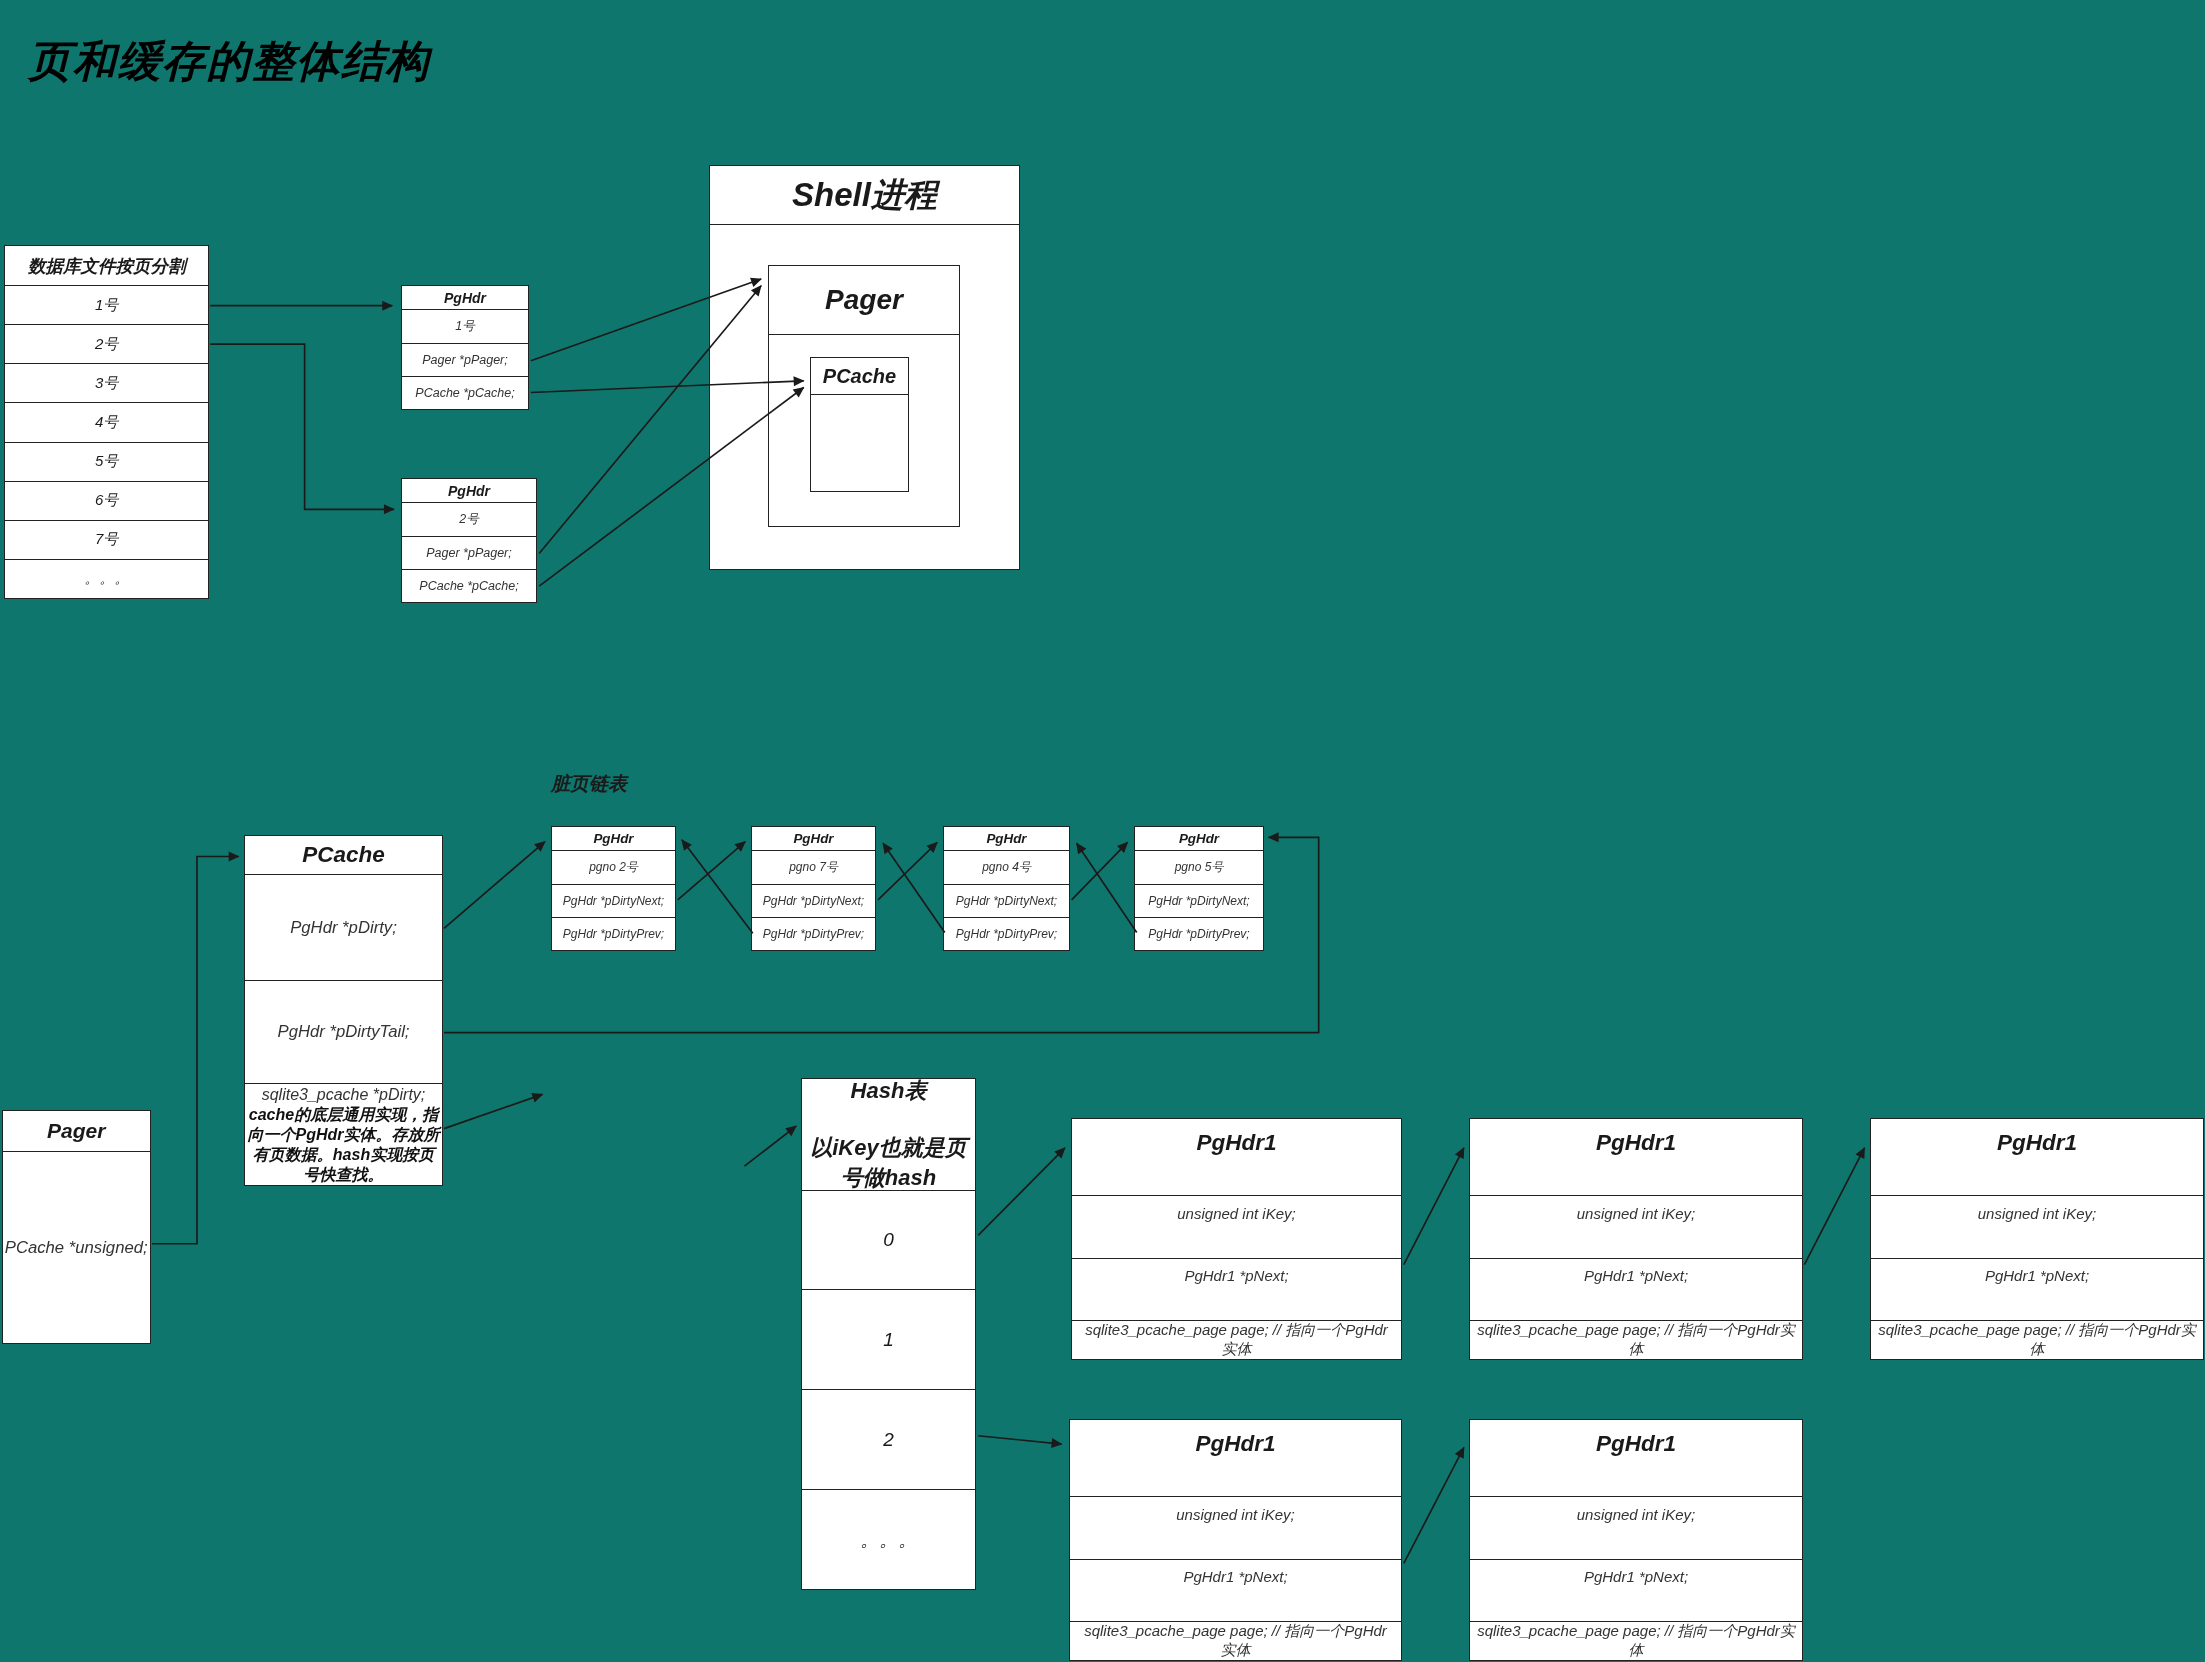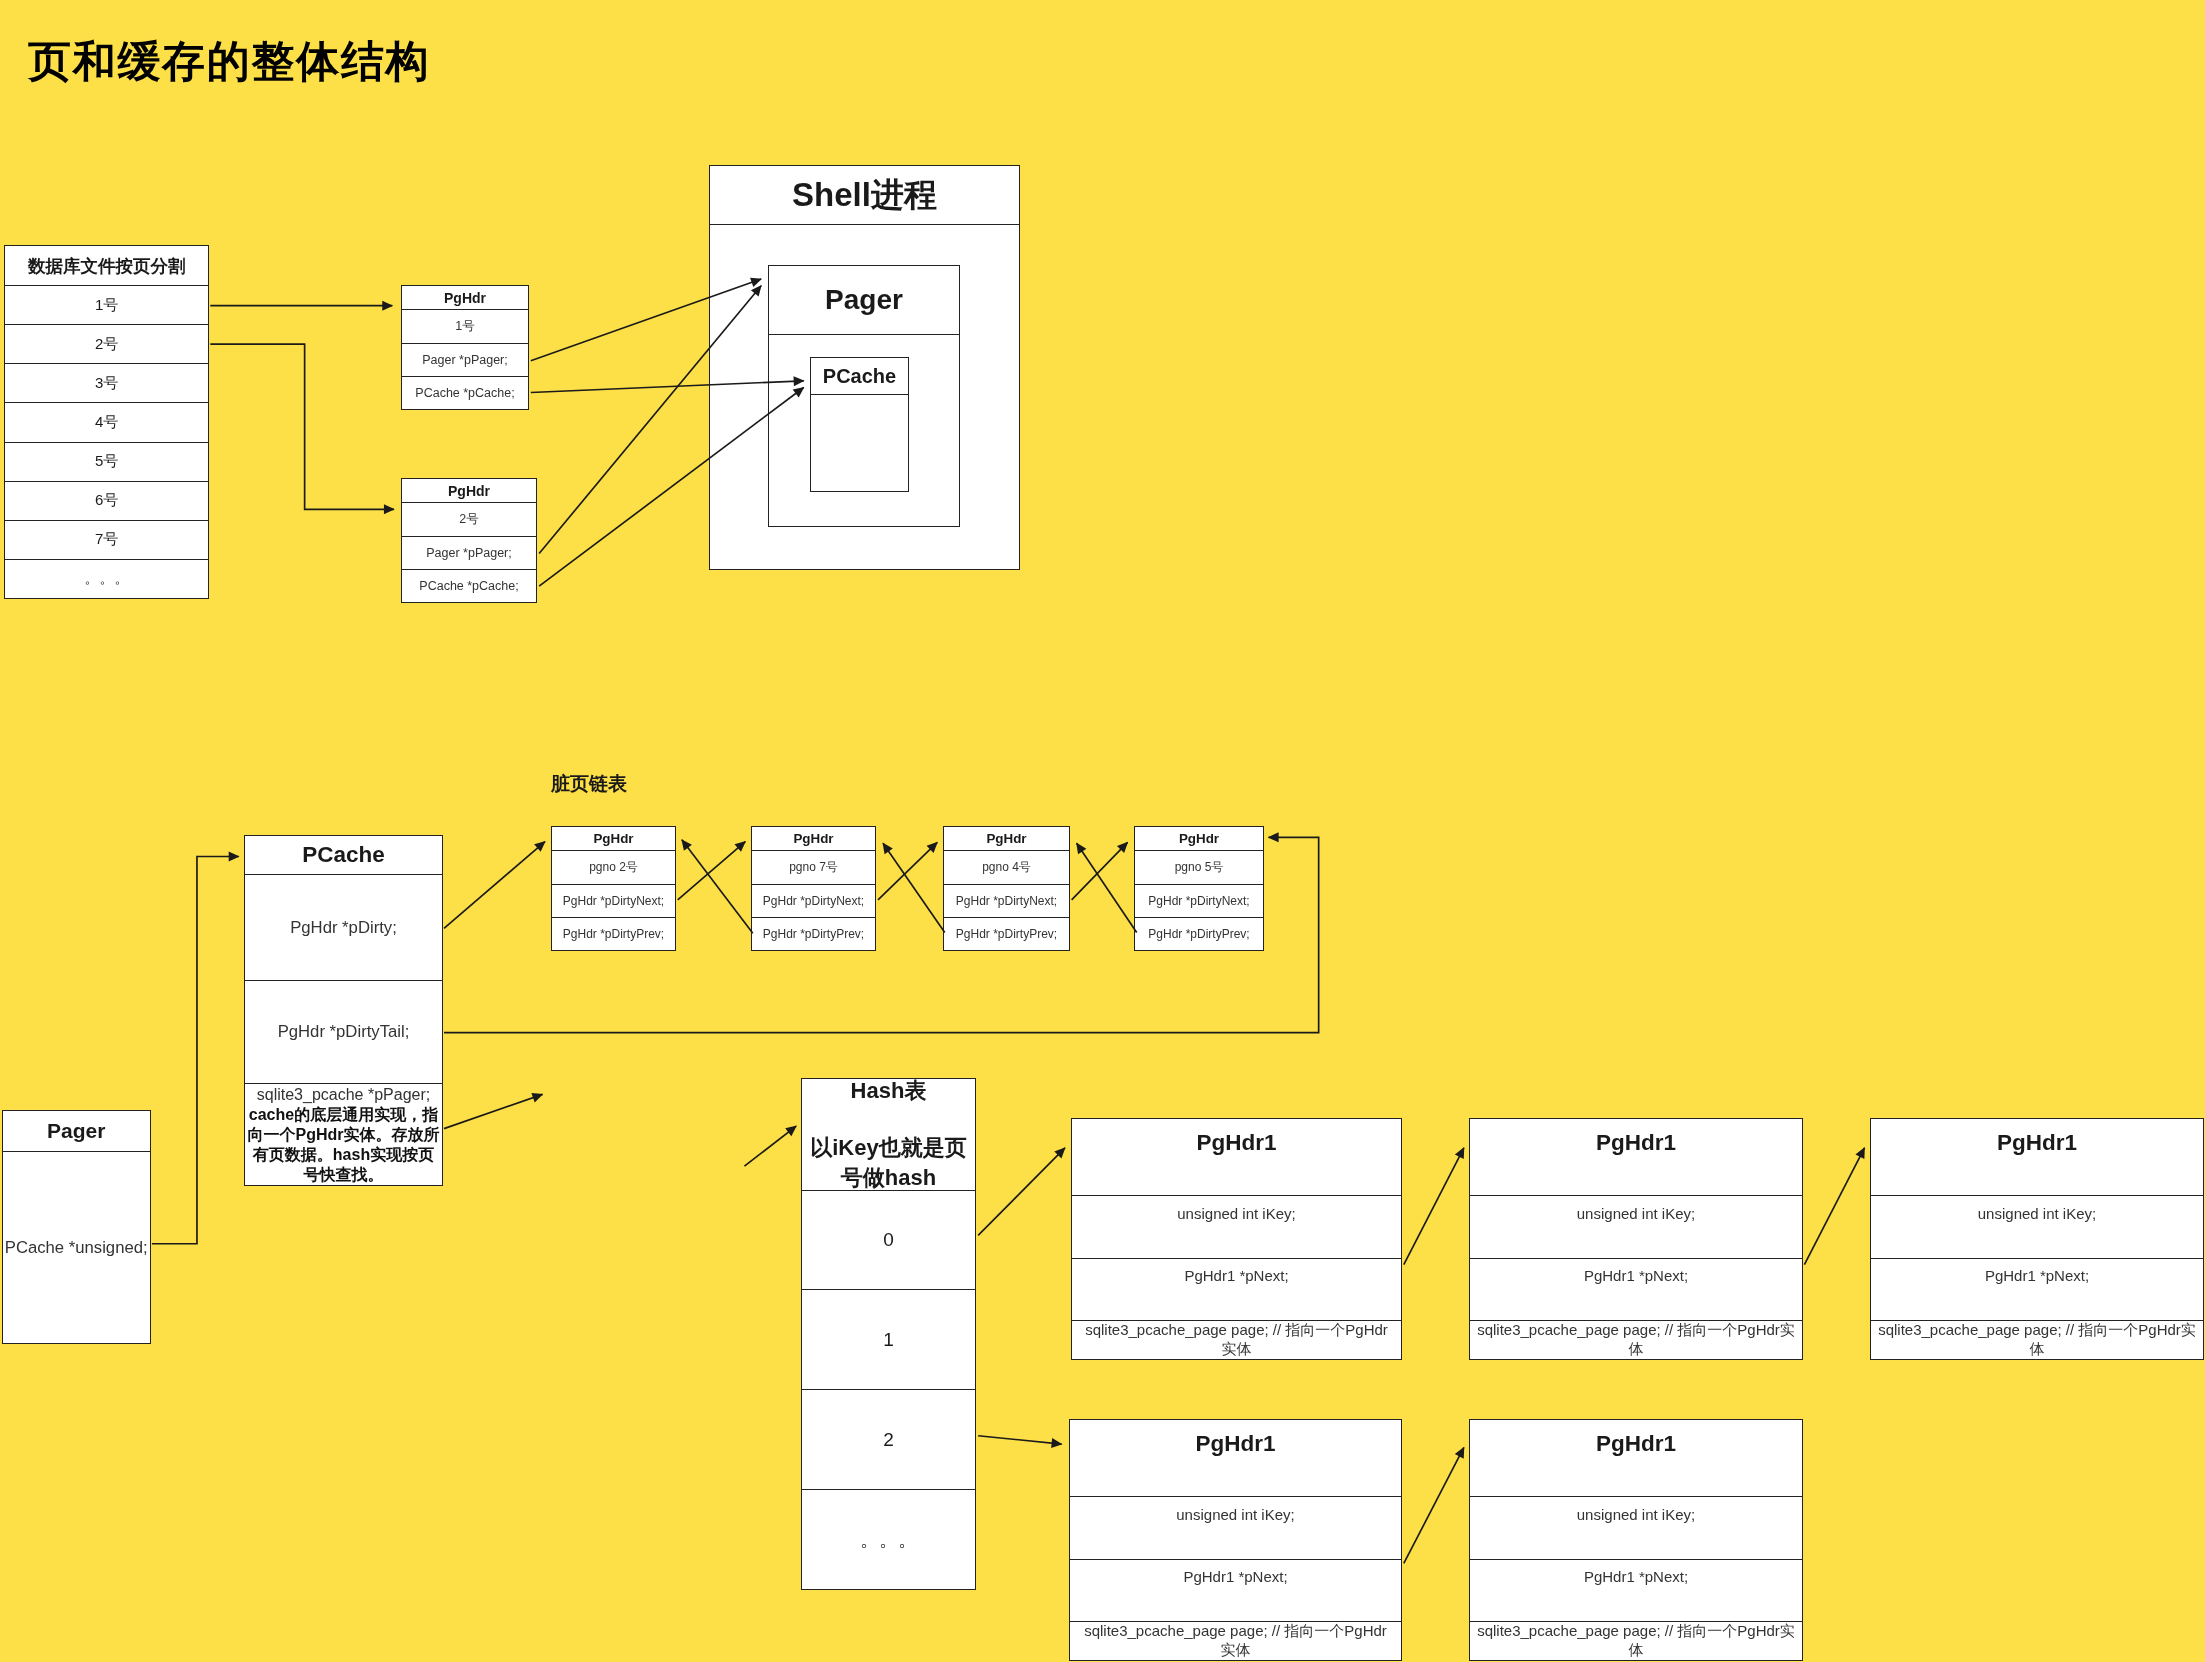--- a/index.html
+++ b/index.html
@@ -1,17 +1,17 @@
 <!DOCTYPE html>
 <html style="font-size:13.4px"><head>
 <meta charset="utf-8">
 <style>
   html,body{margin:0;padding:0;background:#fff;}
-  .canvas{position:relative;width:2205px;height:1663px;background:#fde047;
-          font-family:"Liberation Sans","DejaVu Sans",sans-serif;color:#1a1a1a;overflow:hidden;}
+  .canvas{position:relative;width:2205px;height:1663px;background:#0f766e;
+          font-family:"Liberation Sans","DejaVu Sans",sans-serif;color:#1a1a1a;overflow:hidden;font-style:italic;}
   .title{position:absolute;left:28px;top:33px;font-size:43px;font-weight:900;letter-spacing:1.7px;color:#000;}
   .box{position:absolute;background:#fff;border:1.7px solid #222;box-sizing:border-box;
        display:flex;flex-direction:column;}
   .hd{display:flex;align-items:center;justify-content:center;font-weight:bold;text-align:center;flex:0 0 auto;}
   .rw{border-top:1.7px solid #222;display:flex;align-items:center;justify-content:center;
       text-align:center;box-sizing:border-box;}
   .grow{flex:1 1 0;}
   .label{position:absolute;font-weight:bold;}
   
   .t-filetable .hd{font-size:17.5px;}
@@ -86,21 +86,21 @@
   </div>
 
   <div class="label" style="left:551px;top:771px;font-size:19px;text-align:center;">脏页链表</div>
 
   <div class="box t-pcachemain" style="left:244px;top:835px;width:199px;height:351px;">
     <div class="hd" style="height:38px;">PCache</div>
     <div class="rw" style="height:106px;">PgHdr *pDirty;</div>
     <div class="rw" style="height:103px;">PgHdr *pDirtyTail;</div>
     <div class="rw grow">
       <div class="stack" style="font-size:16px;">
-        <span>sqlite3_pcache *pPager;</span>
+        <span>sqlite3_pcache *pDirty;</span>
         <span class="note-line">cache的底层通用实现，指向一个PgHdr实体。存放所有页数据。hash实现按页号快查找。</span>
       </div>
     </div>
   </div>
 
   <div class="box t-dirty" style="left:551px;top:826px;width:125px;height:125px;">
     <div class="hd" style="height:23.4px;">PgHdr</div>
     <div class="rw grow">pgno 2号</div>
     <div class="rw grow">PgHdr *pDirtyNext;</div>
     <div class="rw grow">PgHdr *pDirtyPrev;</div>

